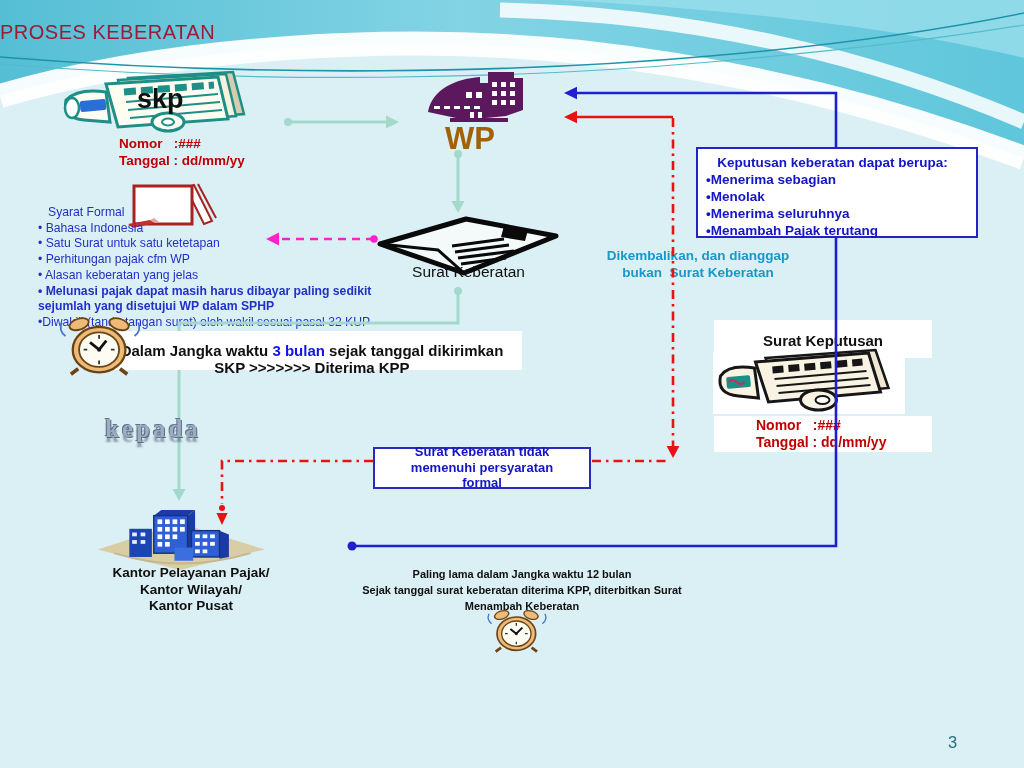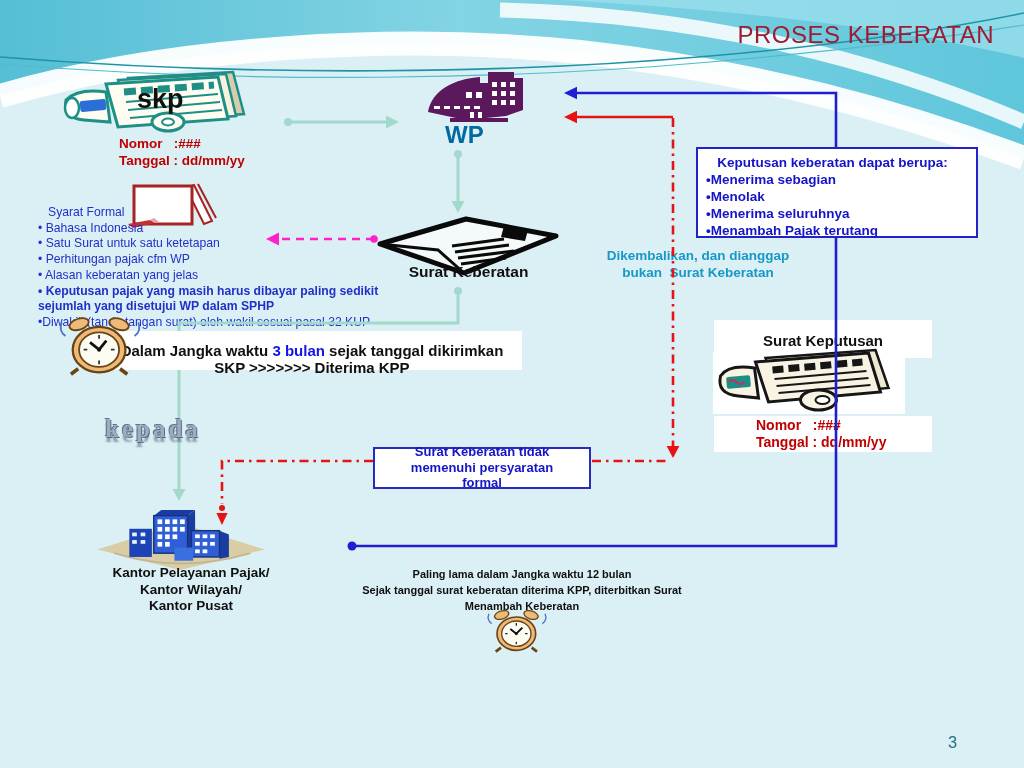--- a/index.html
+++ b/index.html
@@ -5,41 +5,41 @@
   html,body{margin:0;padding:0;background:#888;}
   .slide{position:relative;width:1024px;height:768px;overflow:hidden;
          font-family:"Liberation Sans",sans-serif;background:#DBF0F5;margin:0 auto;}
   .abs{position:absolute;}
   .z1{z-index:1}.z2{z-index:2}.z3{z-index:3}.z4{z-index:4}
   .b{font-weight:bold}
   .pre{white-space:pre-wrap}
   svg{display:block}
 
   #bg{left:0;top:0;z-index:0}
-  #title{left:0;top:21px;width:994px;text-align:right;font-size:24px;color:#9E1B32;letter-spacing:.5px}
+  #title{left:0;top:21px;width:994px;text-align:left;font-size:20px;color:#9E1B32;letter-spacing:.5px}
   #page-num{left:948px;top:733px;font-size:16.5px;color:#23707E}
 
   #skp-icon{left:58px;top:70px}
   #skp-label{left:137px;top:84px;font-size:27px;font-weight:bold;color:#101010}
   #skp-meta{left:119px;top:136px;font-size:13.5px;font-weight:bold;color:#C00000;line-height:16.5px}
 
   #wp-icon{left:426px;top:70px}
-  #wp-label{left:445px;top:121px;font-size:24px;font-weight:bold;color:#0369a1}
+  #wp-label{left:445px;top:121px;font-size:31px;font-weight:bold;color:#a16207}
 
   #keputusan-box{left:696px;top:147px;width:282px;height:91px;box-sizing:border-box;
     background:#fff;border:2px solid #2222C8;padding:5px 17px 0 8px;
     font-size:13.5px;font-weight:bold;color:#1414C8;line-height:17px}
   #keputusan-box .bt{text-align:center}
 
   #flipchart-icon{left:128px;top:183px}
   #syarat{left:38px;top:205px;width:345px;font-size:12.2px;color:#2130C8;line-height:15.7px;white-space:nowrap}
   #syarat .t{padding-left:10px}
 
   #envelope-icon{left:376px;top:216px}
-  #sk-label{left:376px;top:263px;width:185px;text-align:center;font-size:15.5px;font-weight:bold;color:#101010}
+  #sk-label{left:376px;top:263px;width:185px;text-align:center;font-size:15.5px;font-weight:normal;color:#101010}
 
   #dikembalikan{left:578px;top:248px;width:240px;text-align:center;
     font-size:13.5px;font-weight:bold;color:#1898C8;line-height:16.5px}
 
   #bar1{left:102px;top:331px;width:420px;height:39px;background:#fff;
     text-align:center;font-size:15px;font-weight:bold;color:#101010;line-height:17px;padding-top:11px;box-sizing:border-box}
   #bar1 .hl{color:#1313E8}
   #clock1{left:54px;top:316px}
 
   #kepada{left:105px;top:415px;font-family:"Liberation Serif",serif;font-size:25px;font-weight:bold;
@@ -147,21 +147,21 @@
     <rect x="6" y="3" width="58" height="38" fill="#FFFFFF" stroke="#A82222" stroke-width="3"></rect>
     <polygon points="0,41 22,37 27,40 5,45" fill="#C03030"></polygon>
     <polygon points="22,37 27,40 31,39 26,35" fill="#E8A0A0"></polygon>
   </svg>
   <div id="syarat" class="abs z1">
     <div class="t">Syarat Formal</div>
     <div>• Bahasa Indonesia</div>
     <div>• Satu Surat untuk satu ketetapan</div>
     <div>• Perhitungan pajak cfm WP</div>
     <div>• Alasan keberatan yang jelas</div>
-    <div class="b">• Keputusan pajak yang masih harus dibayar paling sedikit</div>
+    <div class="b">• Melunasi pajak dapat masih harus dibayar paling sedikit</div>
     <div class="b">sejumlah yang disetujui WP dalam SPHP</div>
     <div>•Diwakili (tanda tangan surat) oleh wakil sesuai pasal 32 KUP</div>
   </div>
 
   <svg id="envelope-icon" class="abs z1" width="185" height="60" viewBox="0 0 185 60">
     <polygon points="4,28 90,3 180,20 88,57" fill="#F4FAFA" stroke="#0A0A0A" stroke-width="5" stroke-linejoin="round"></polygon>
     <path d="M4,28 L62,34 L88,57" fill="none" stroke="#0A0A0A" stroke-width="3"></path>
     <polygon points="128,10 152,14 149,25 125,21" fill="#0A0A0A"></polygon>
     <path d="M76,30 L128,23 M79,36 L133,29 M82,42 L138,35 M85,48 L130,42" stroke="#0A0A0A" stroke-width="3.2" fill="none"></path>
   </svg>

